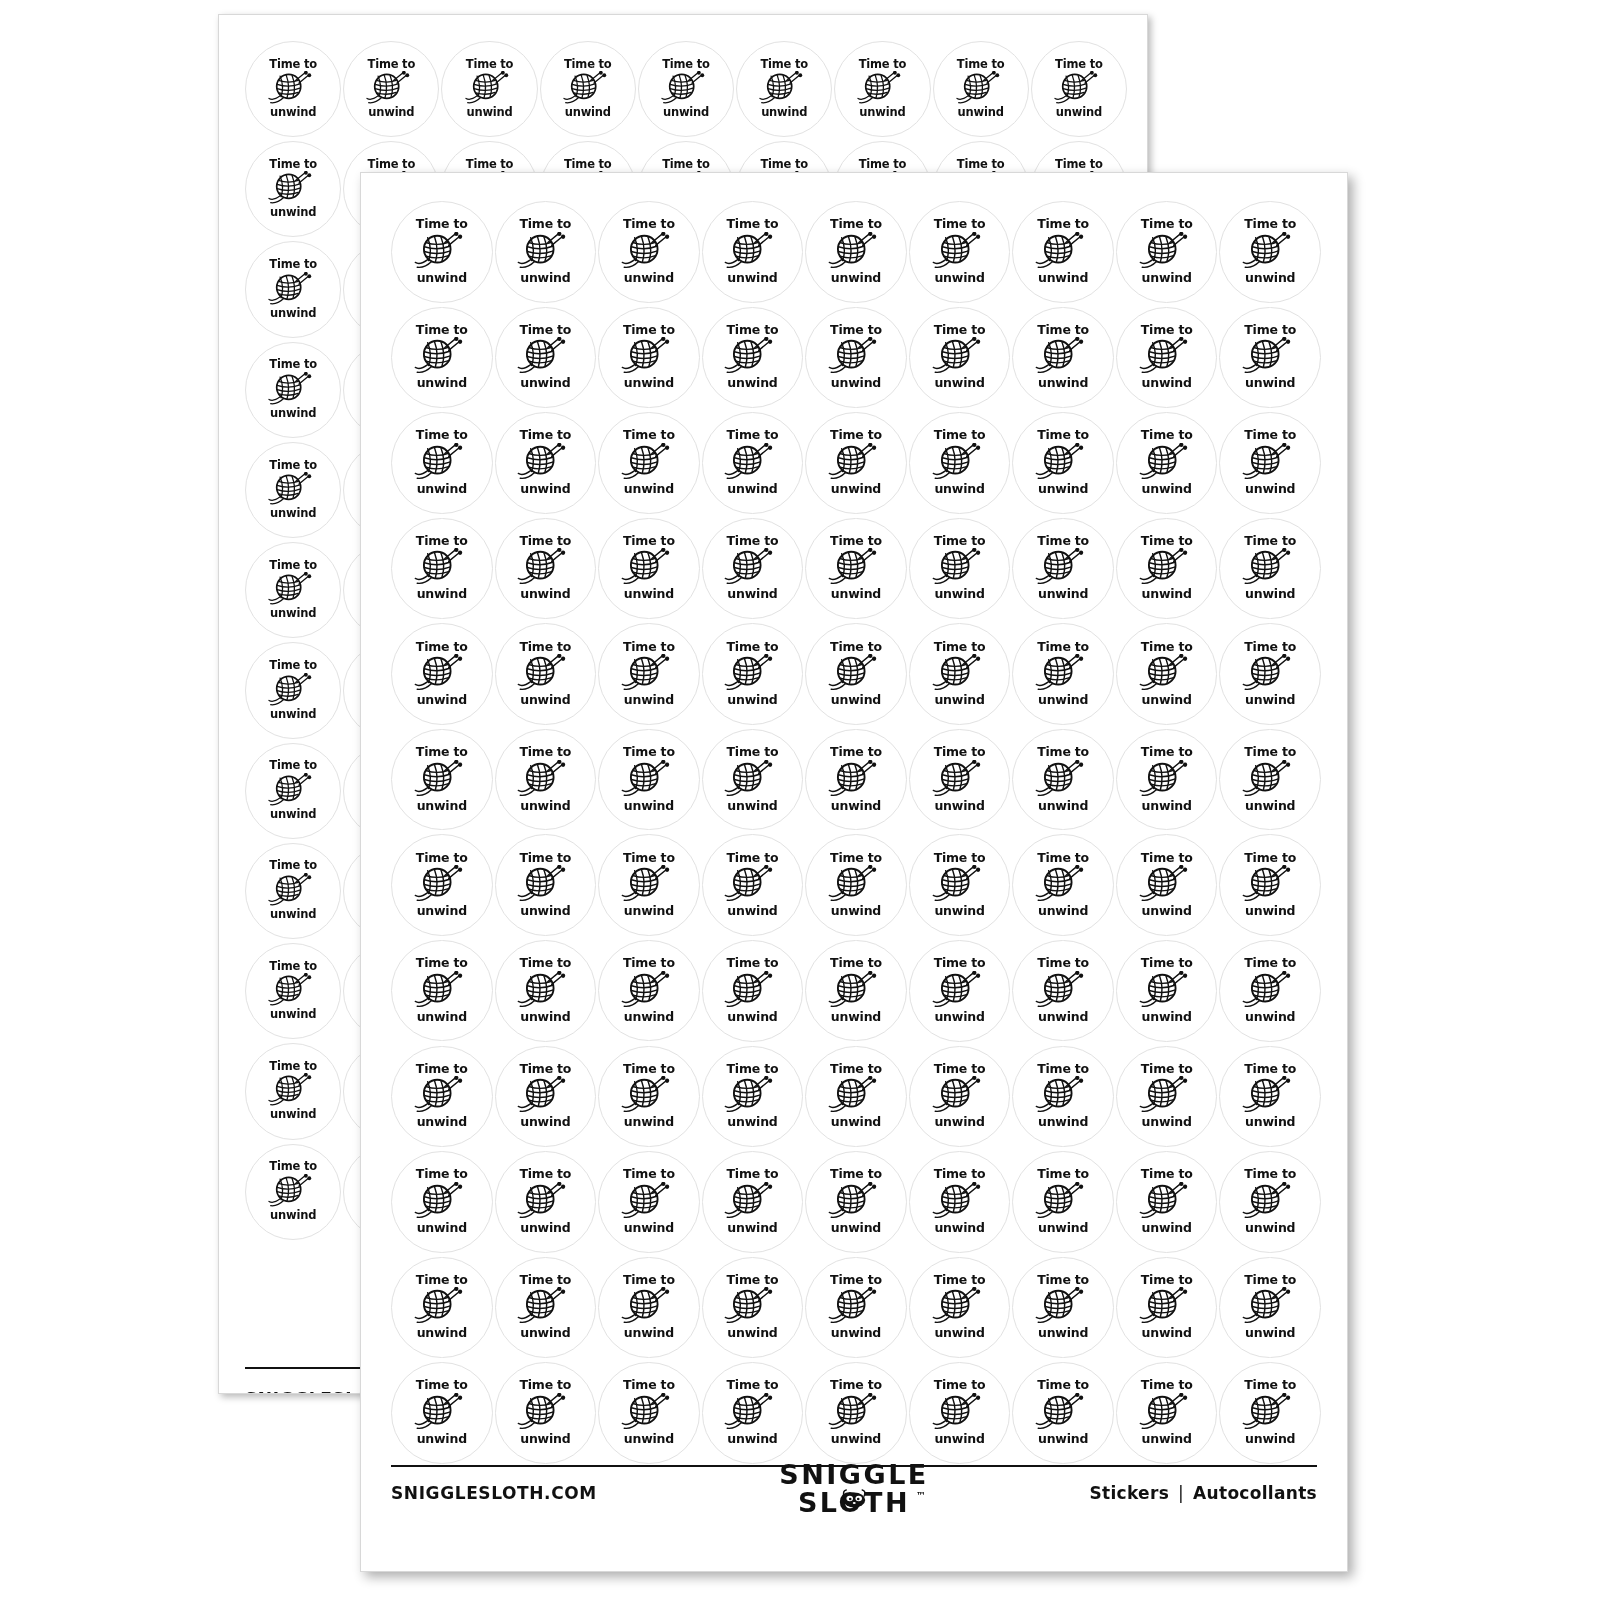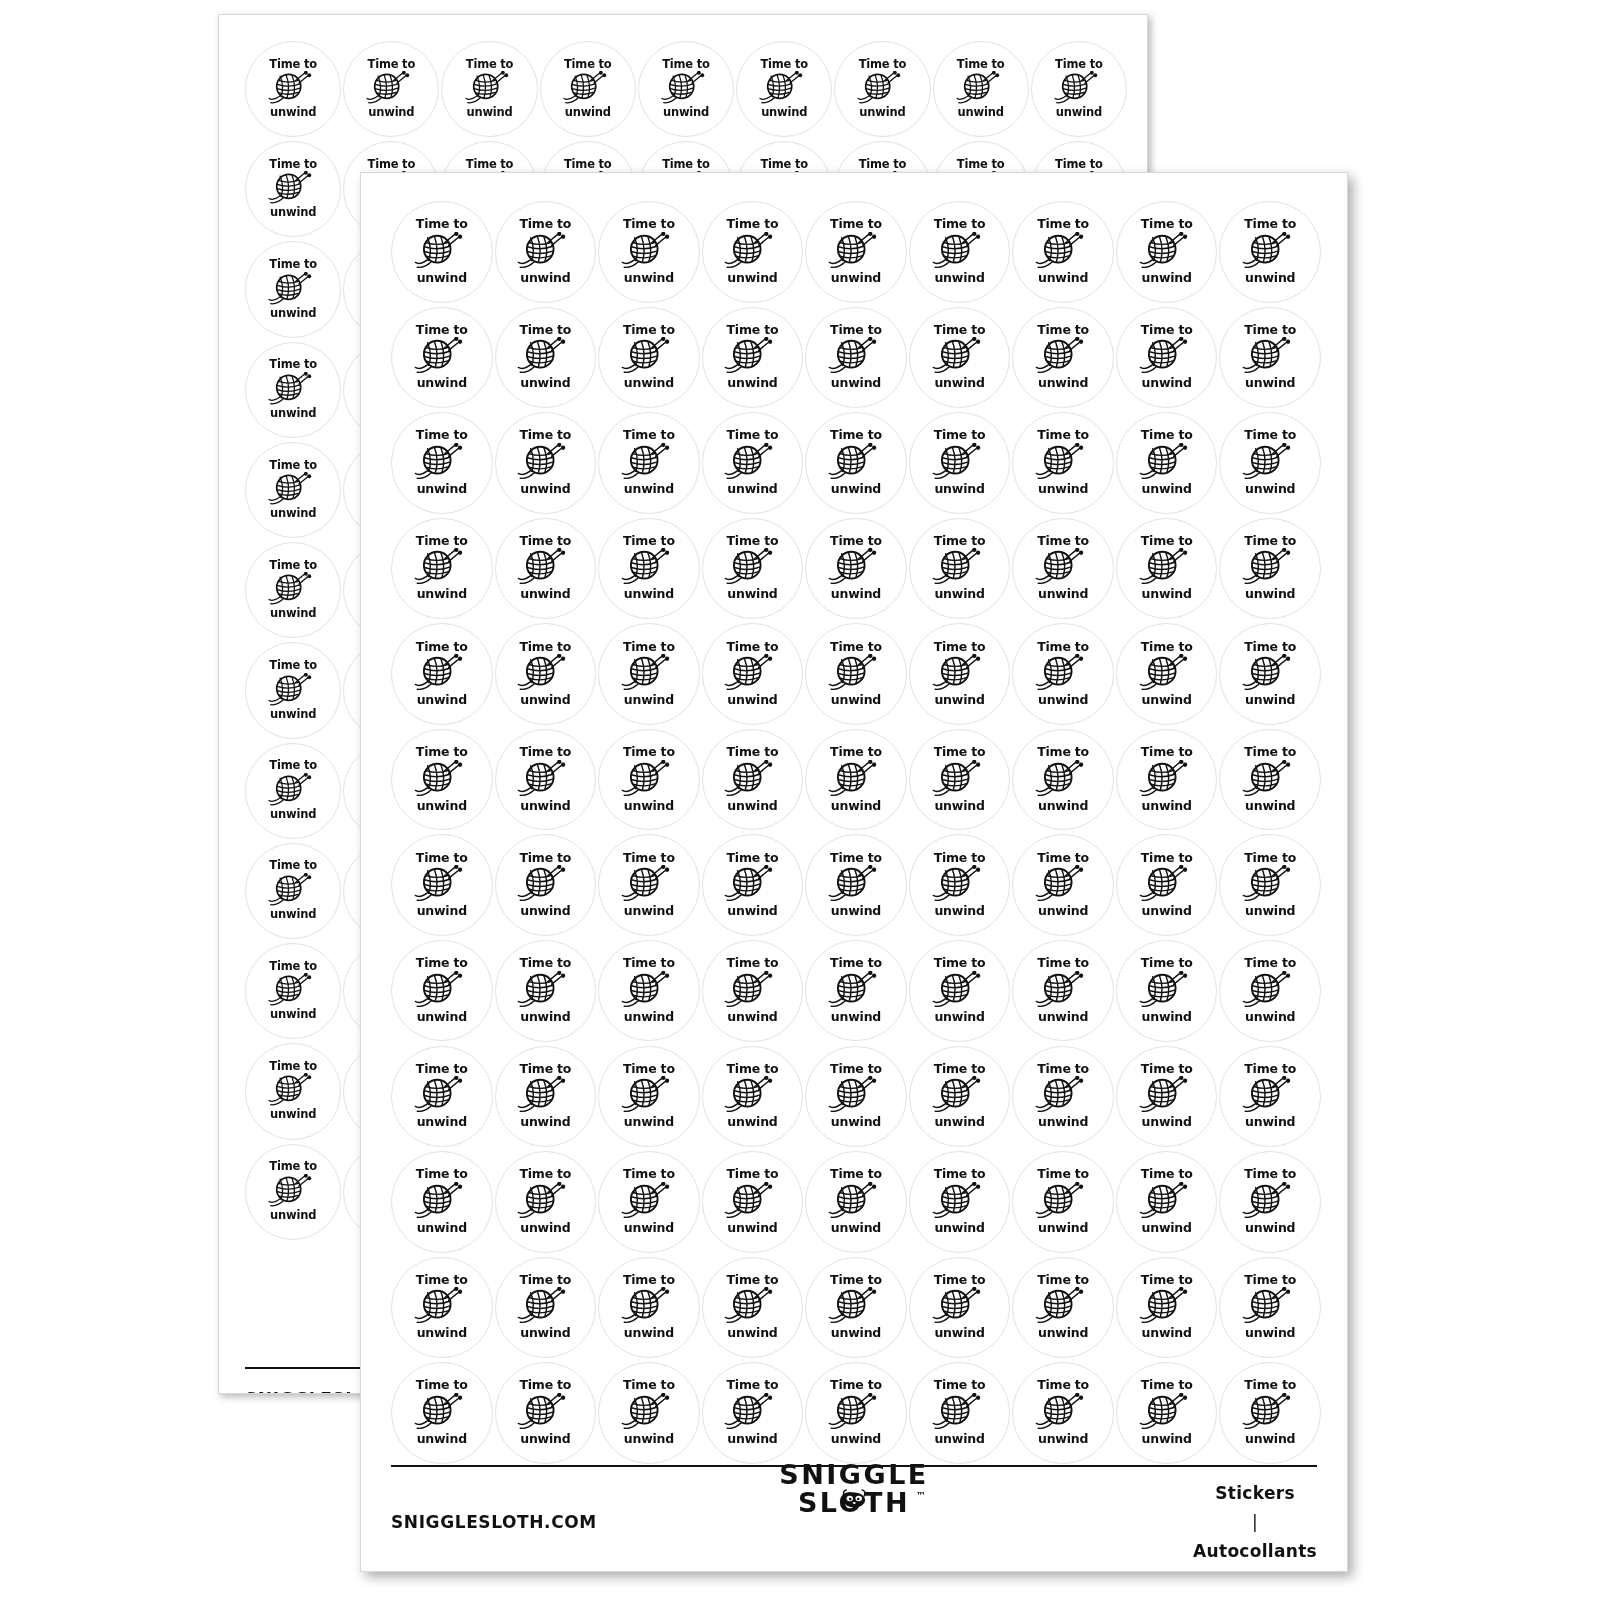--- a/index.html
+++ b/index.html
@@ -141,21 +141,20 @@
   }
   .footer .cat {
     font-family: "DejaVu Sans", sans-serif;
     font-size: 17px;
     font-weight: bold;
     letter-spacing: 0.3px;
     color: #111111;
     display: flex;
     gap: 9px;
     align-items: center;
-    flex-direction: column;
   }
   .footer .cat .sep { font-weight: normal; }
 
   .brand {
     position: absolute;
     left: 50%;
     top: -4px;
     transform: translateX(-50%);
     text-align: center;
     font-family: "DejaVu Sans", sans-serif;

